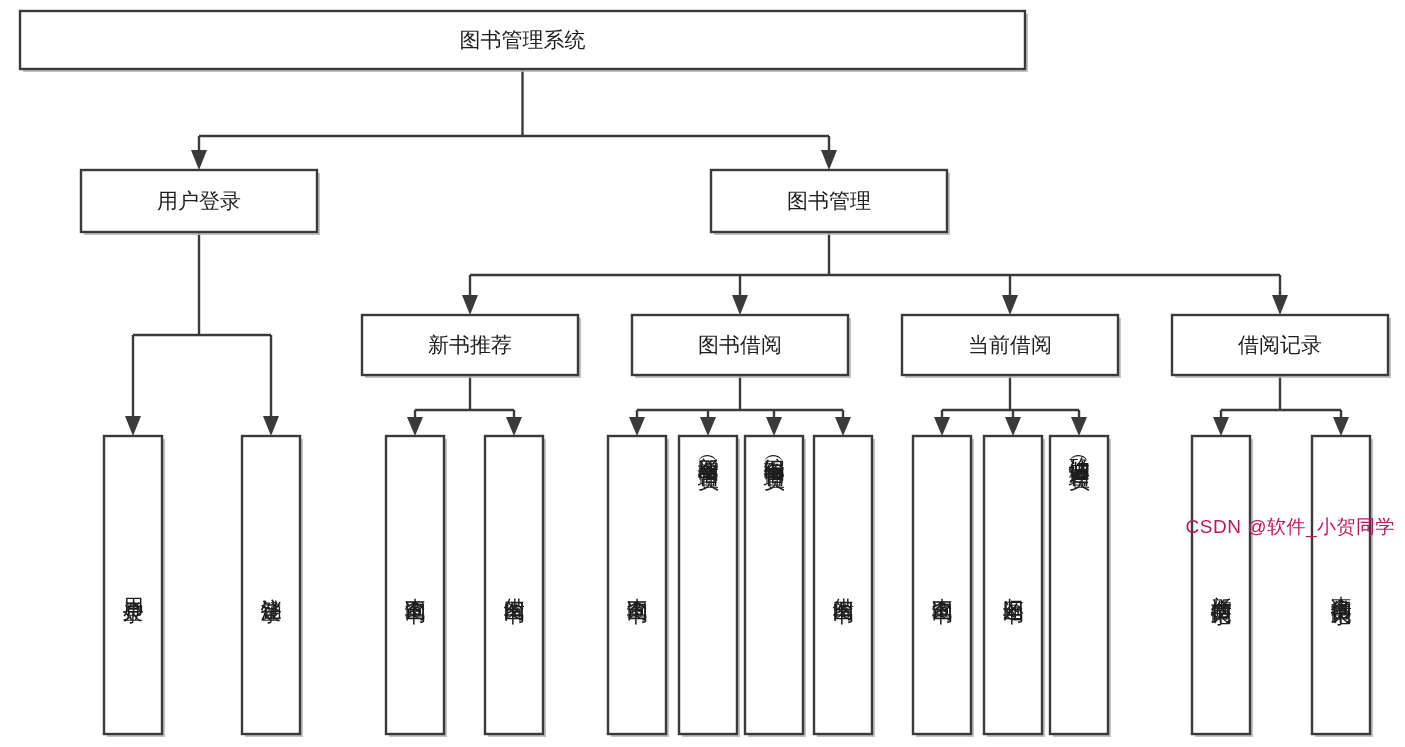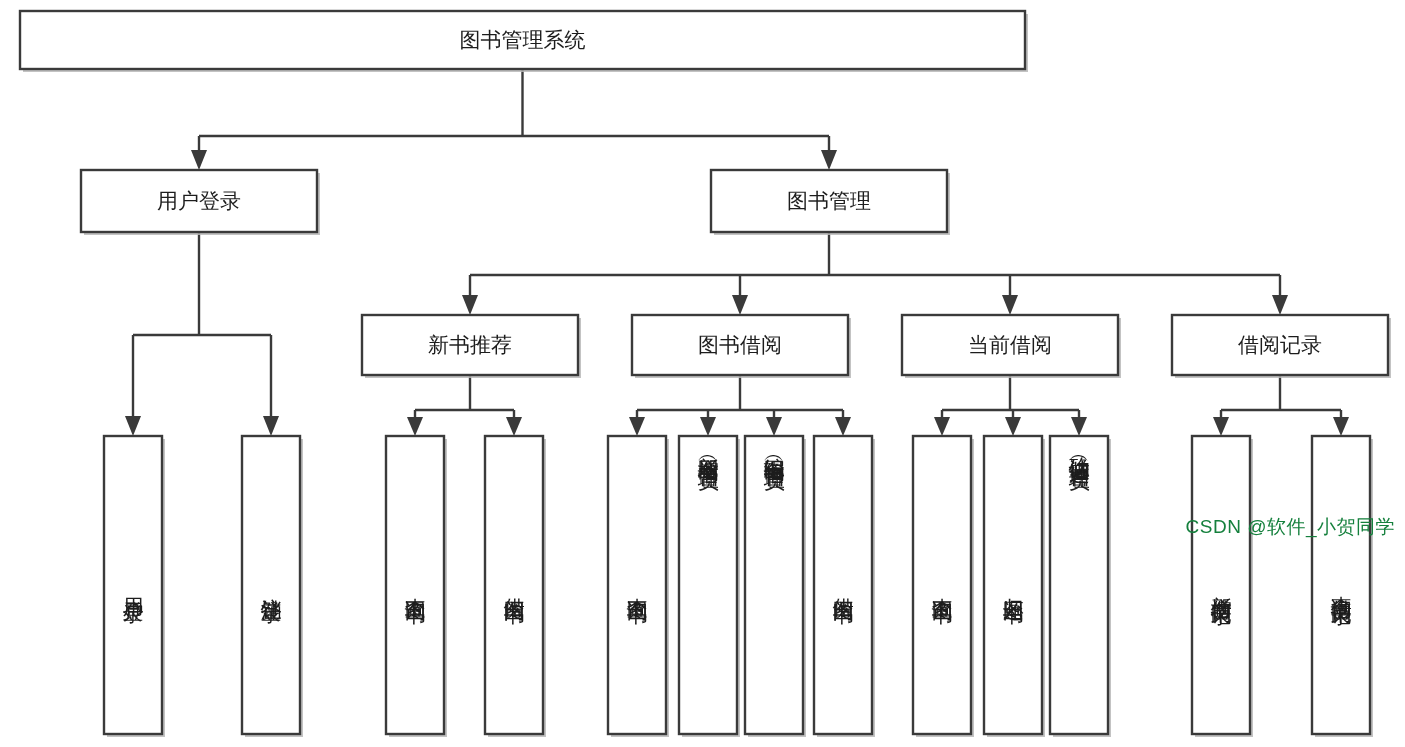--- a/index.html
+++ b/index.html
@@ -72,21 +72,21 @@
     justify-content: flex-start;
     padding-top: 4px;
     box-sizing: border-box;
   }
   .watermark {
     position: absolute;
     right: 10px;
     bottom: 6px;
     font-family: "Liberation Sans", "DejaVu Sans", sans-serif;
     font-size: 19px;
-    color: #15803d;
+    color: #be185d;
     white-space: nowrap;
     letter-spacing: 0.5px;
   }
 </style>
 </head>
 <body>
 
 <div id="diagram-root">
 
   <svg class="diagram-svg" viewBox="0 0 1405 747">

